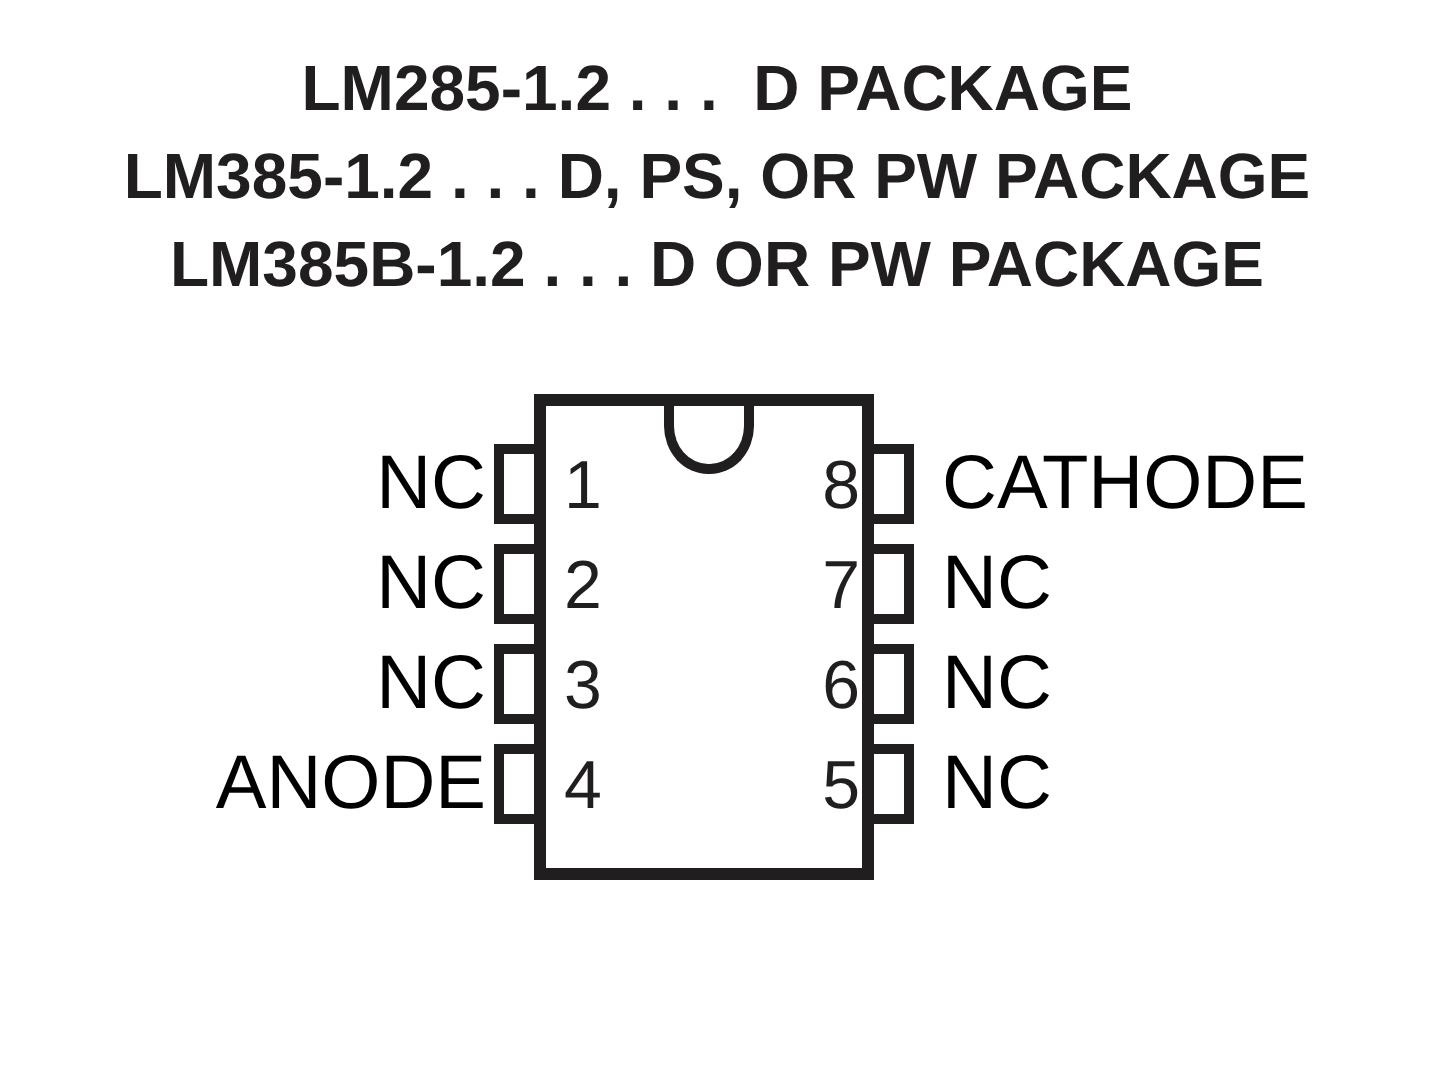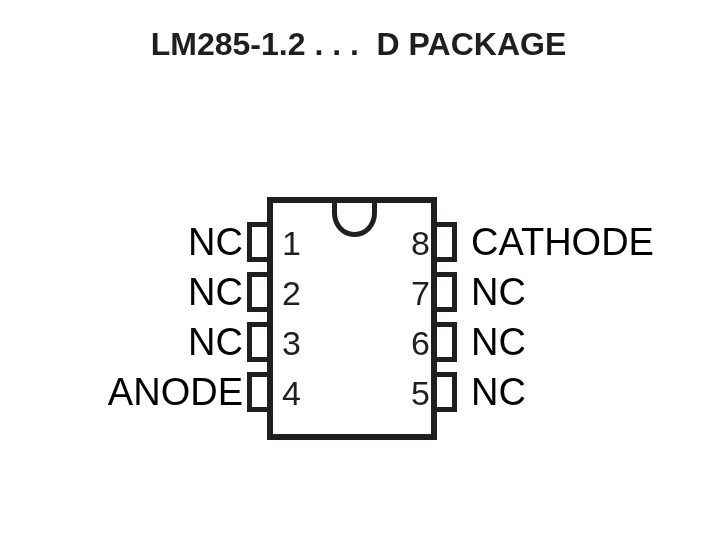--- a/index.html
+++ b/index.html
@@ -110,20 +110,22 @@
     white-space: nowrap;
   }
 </style>
 </head>
 <body>
 
 <div id="screen">
 
   <div class="title-block">
     <div class="title-line">LM285-1.2 . . .  D PACKAGE</div>
+    <div class="title-line">LM385-1.2 . . . D, PS, OR PW PACKAGE</div>
+    <div class="title-line">LM385B-1.2 . . . D OR PW PACKAGE</div>
   </div>
 
   <div class="ic-body"></div>
   <div class="ic-notch"></div>
 
   <div class="pin-stub stub-left stub-row1"></div>
   <div class="pin-stub stub-left stub-row2"></div>
   <div class="pin-stub stub-left stub-row3"></div>
   <div class="pin-stub stub-left stub-row4"></div>
 

